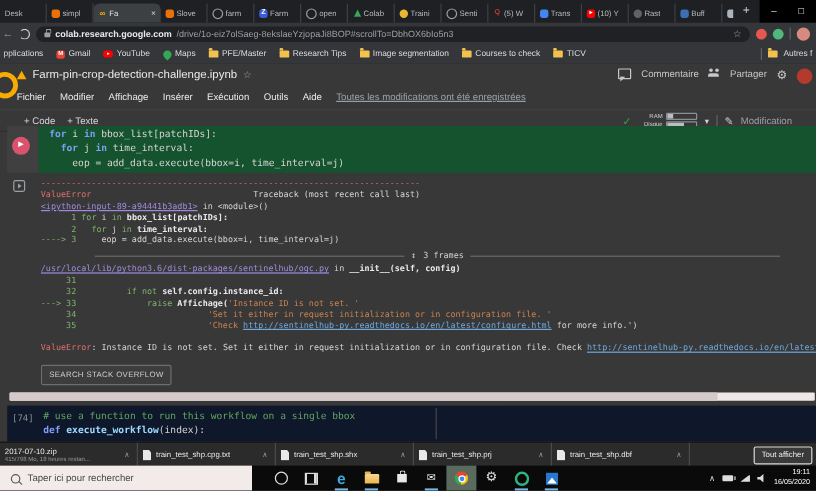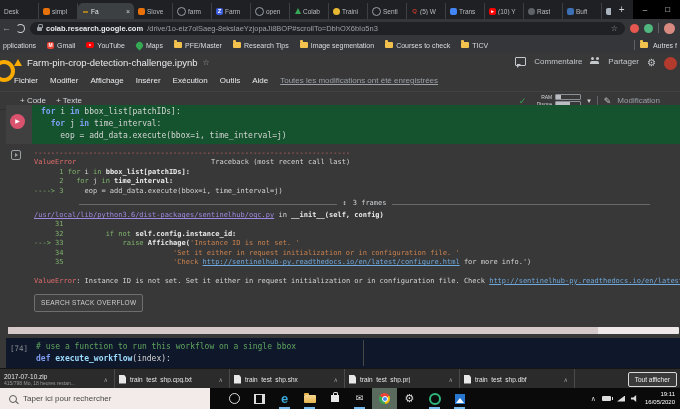--- a/index.html
+++ b/index.html
@@ -341,20 +341,21 @@
         <div class="cline"><span class="pl">    eop = add_data.execute(bbox=i, time_interval=j)</span></div>
       </div>
   </div>
 
   <div class="outcell">
     <span class="icon-output"></span>
     <div class="outbody mono">
       <div id="outtop">
           <div class="cline"><span class="red">---------------------------------------------------------------------------</span></div>
           <div class="cline"><span class="red">ValueError</span><span class="pl">                                Traceback (most recent call last)</span></div>
+          <div class="cline"><span class="lnk">&lt;ipython-input-89-a94441b3adb1&gt;</span><span class="pl"> in </span><span class="pl">&lt;module&gt;()</span></div>
           <div class="cline"><span class="grn">      1 </span><span class="grn">for</span><span class="pl"> i </span><span class="grn">in</span><span class="wht"> bbox_list[patchIDs]:</span></div>
           <div class="cline"><span class="grn">      2   </span><span class="grn">for</span><span class="pl"> j </span><span class="grn">in</span><span class="wht"> time_interval:</span></div>
           <div class="cline"><span class="grn">----&gt; 3     </span><span class="pl">eop = add_data.execute(bbox=i, time_interval=j)</span></div>
         </div>
       <div class="frames">
         <span class="fl"></span>
         <span>↕</span>
         <span>3 frames</span>
         <span class="fl"></span>
       </div>

